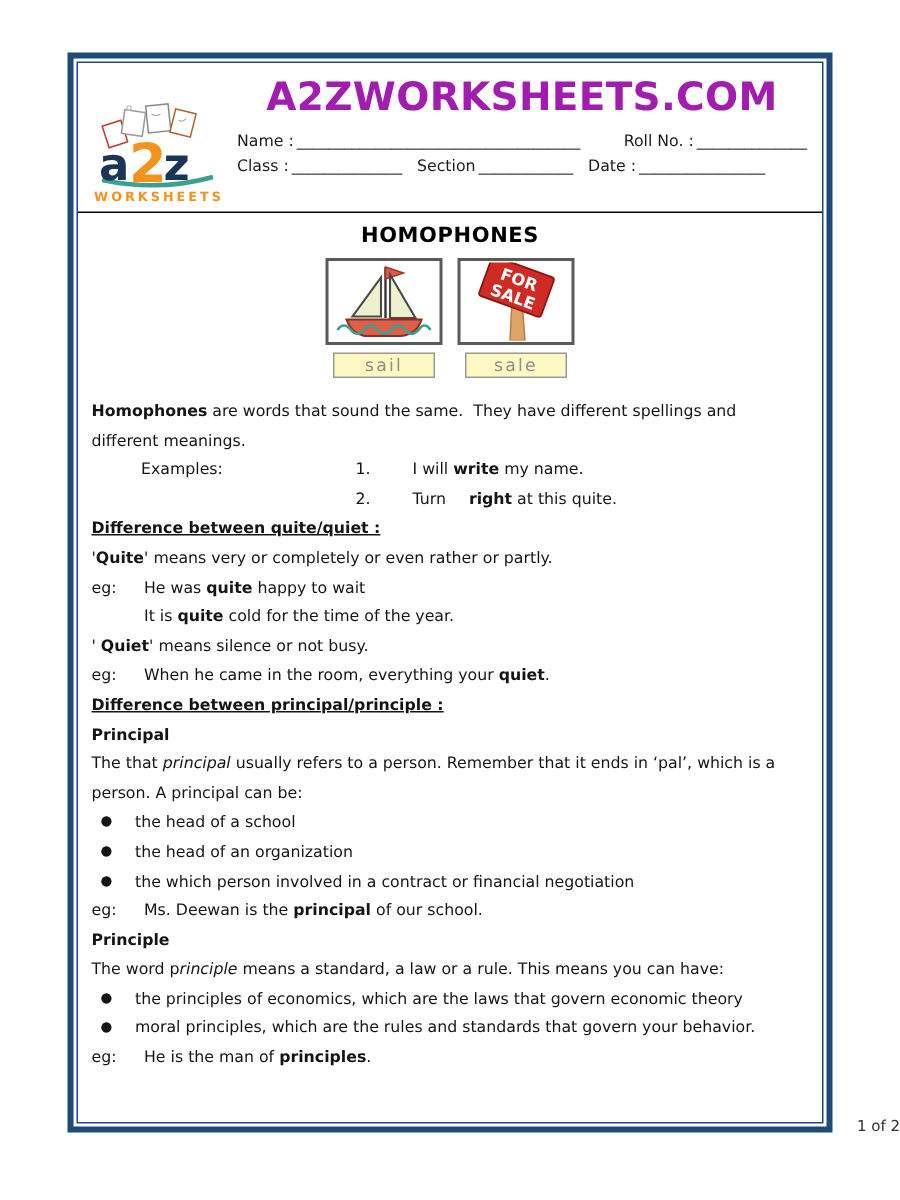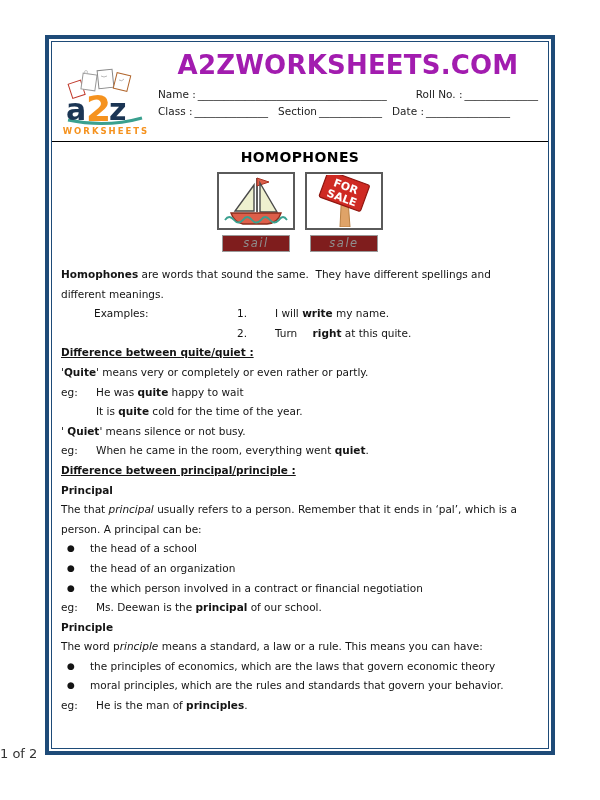--- a/index.html
+++ b/index.html
@@ -1,21 +1,21 @@
 <!DOCTYPE html>
 <html><head>
 <meta charset="utf-8">
 <style>
   * { margin:0; padding:0; box-sizing:border-box; }
   html,body { width:600px; height:800px; background:#fff;
     font-family:"DejaVu Sans","Liberation Sans",sans-serif; }
   body { position:relative; overflow:hidden; }
 
   .page-footer { position:absolute; top:746px; left:0; width:100%;
-    text-align:left; font-size:13px; color:#333; }
+    text-align:right; font-size:10px; color:#333; }
 
   .frame { position:absolute; left:45px; top:35px; width:510px; height:720px;
     border:4px solid #1e4b78; padding:2px; background:transparent; }
   .inner { height:100%; border:1px solid #1e4b78; position:relative; }
 
   
   .header { display:flex; height:99px; padding:4px 10px 0 10px; }
   .logo-wrap { width:92px; display:flex; align-items:flex-end; padding-bottom:3px; }
   .head-right { flex:1; display:flex; flex-direction:column; padding-left:4px; }
   .site-title { font-size:26px; font-weight:bold; color:#a21caf;
@@ -30,23 +30,23 @@
   .sep { border-top:1px solid #000; }
 
   .ws-title { font-size:14px; font-weight:bold; color:#000; text-align:center;
     margin:7px 0 7px 0; letter-spacing:0.4px; }
 
   
   .pics { display:flex; justify-content:center; gap:10px; }
   .pic-col { display:flex; flex-direction:column; align-items:center; gap:5px; }
   .pic-box { width:78px; height:58px; border:2px solid #5a5a5a; background:#fff;
     display:flex; align-items:center; justify-content:center; }
-  .cap-box { width:68px; height:17px; border:1px solid #9a9a9a; background:#7f1d1d;
+  .cap-box { width:68px; height:17px; border:1px solid #9a9a9a; background:#fef9c3;
     text-align:center; font-size:11.5px; line-height:15px; color:#8f8f8f;
-    letter-spacing:1.5px;font-style:italic; }
+    letter-spacing:1.5px; }
 
   
   .content { margin-top:13px; padding:0 10px 0 9px; font-size:10.5px;
     line-height:19.6px; color:#141414; }
   .line { min-height:19.6px; }
   .ex-row { display:flex; }
   .ex-indent { width:33px; flex:none; }
   .ex-label { width:143px; flex:none; }
   .ex-num { width:38px; flex:none; }
   .eg-row { display:flex; }
@@ -160,21 +160,21 @@
       <div class="line"><span style="font-weight: bold; text-decoration: underline;">Difference between quite/quiet :</span></div>
       <div class="line"><span>'</span><span style="font-weight: bold;">Quite</span><span>' means very or completely or even rather or partly.</span></div>
       <div class="line eg-row">
         <span class="eg-label">eg:</span>
         <span><span>He was </span><span style="font-weight: bold;">quite</span><span> happy to wait</span></span>
       </div>
       <div class="line cont"><span>It is </span><span style="font-weight: bold;">quite</span><span> cold for the time of the year.</span></div>
       <div class="line"><span>' </span><span style="font-weight: bold;">Quiet</span><span>' means silence or not busy.</span></div>
       <div class="line eg-row">
         <span class="eg-label">eg:</span>
-        <span><span>When he came in the room, everything went </span><span style="font-weight: bold;">quiet</span><span>.</span></span>
+        <span><span>When he came in the room, everything your </span><span style="font-weight: bold;">quiet</span><span>.</span></span>
       </div>
 
       <div class="line"><span style="font-weight: bold; text-decoration: underline;">Difference between principal/principle :</span></div>
       <div class="line"><span style="font-weight: bold;">Principal</span></div>
       <div class="line"><span>The that </span><span style="font-style: italic;">principal</span><span> usually refers to a person. Remember that it ends in ‘pal’, which is a person. A principal can be:</span></div>
       <div class="line b-row">
         <span class="b-marker">●</span>
         <span class="b-text">the head of a school</span>
       </div>
       <div class="line b-row">

